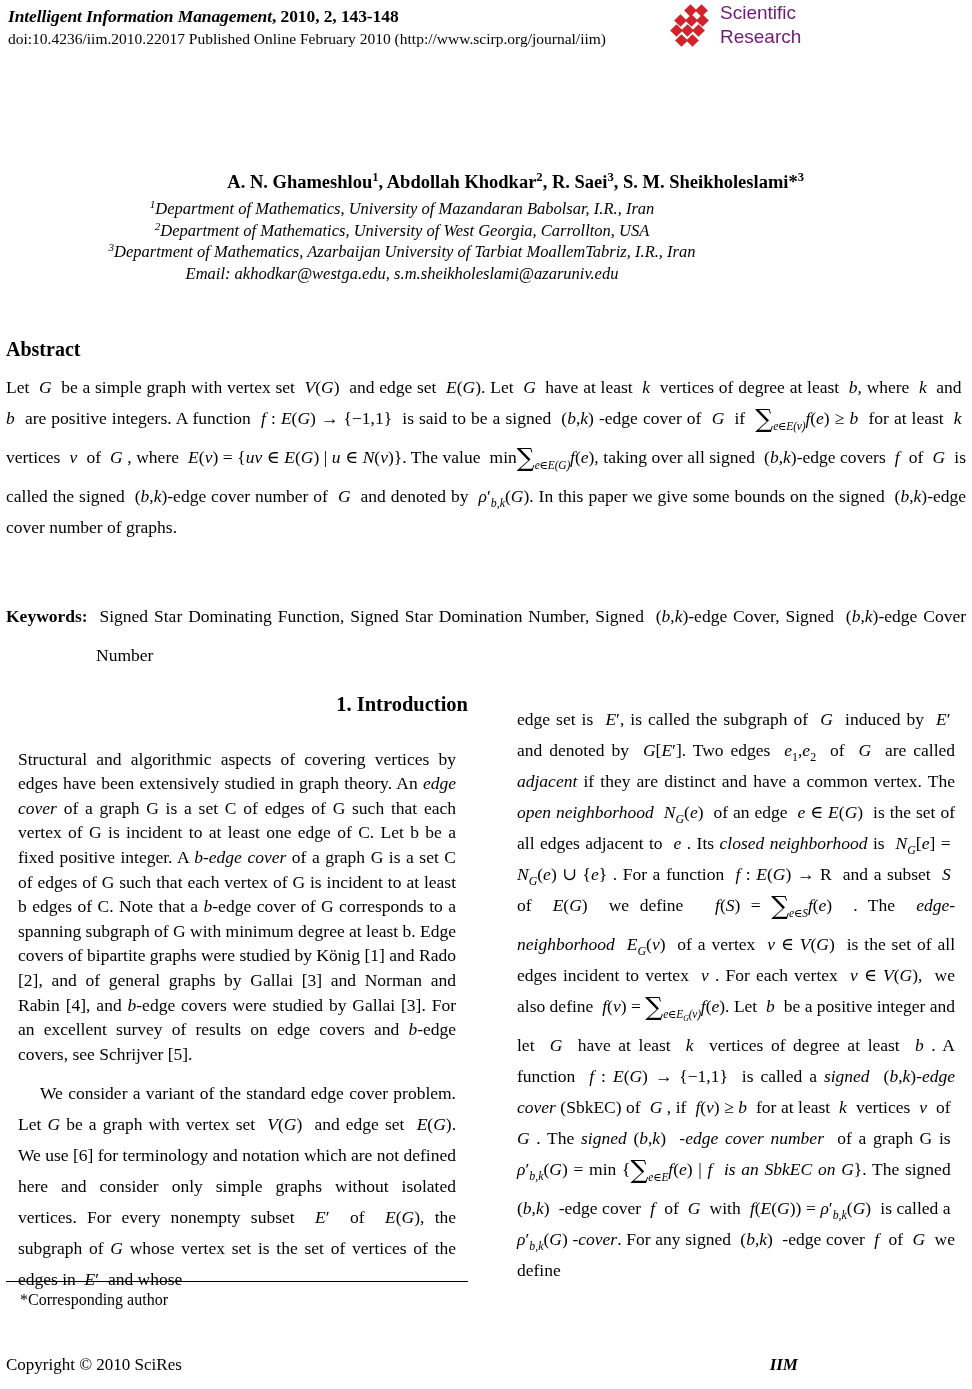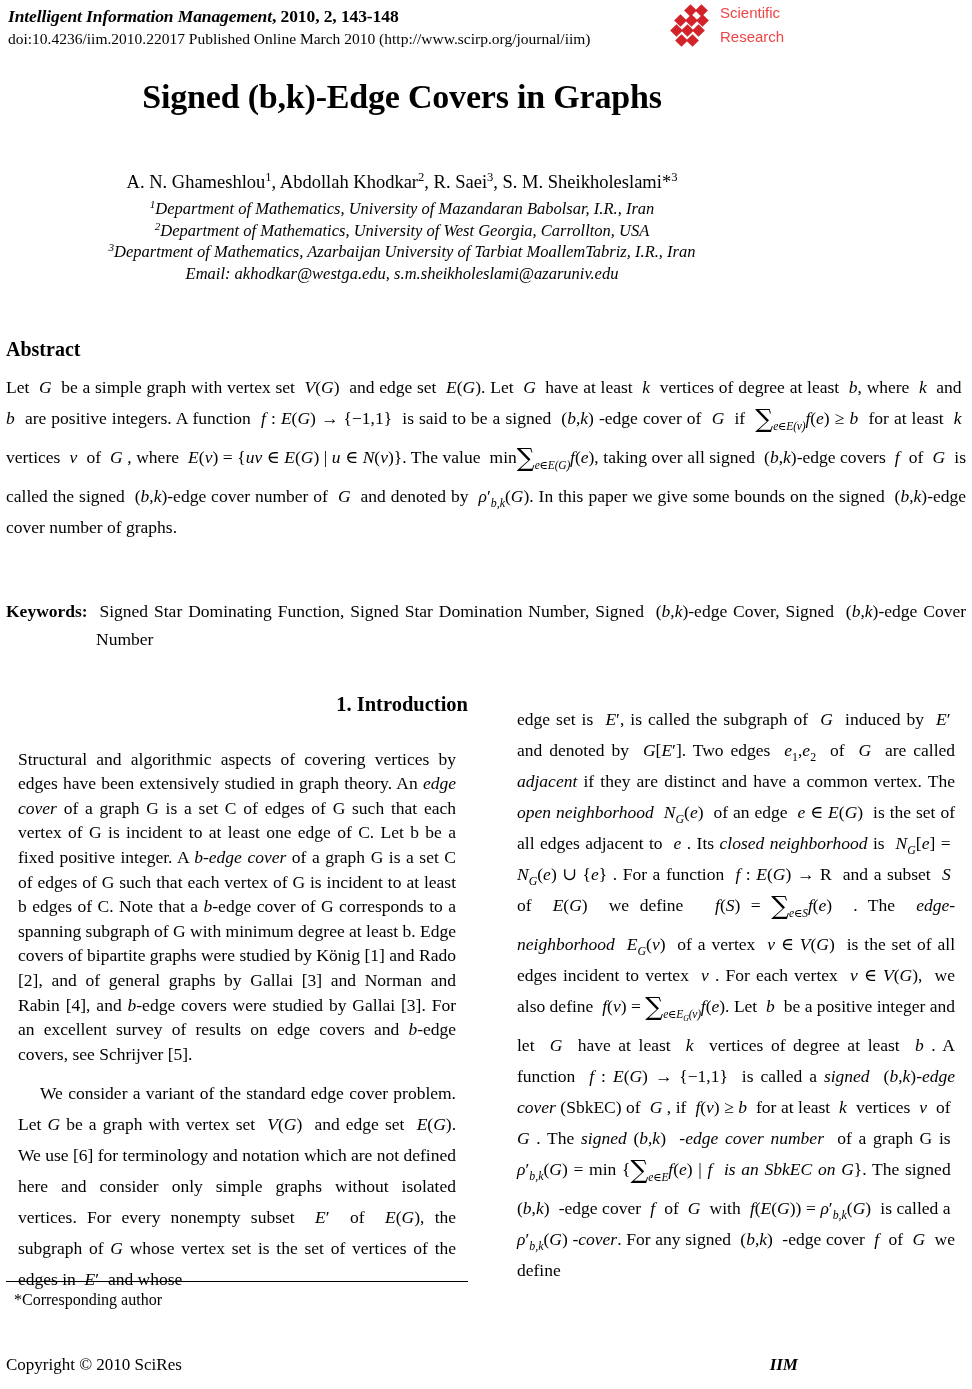--- a/index.html
+++ b/index.html
@@ -59,23 +59,23 @@
     left: 4px;
     top: 4px;
     width: 44px;
     height: 42px;
   }
   .logo-text {
     position: absolute;
     left: 52px;
     top: -1px;
     font-family: "Liberation Sans", "DejaVu Sans", sans-serif;
-    font-size: 15px;
+    font-size: 19px;
     line-height: 24px;
-    color: #ef4444;
+    color: #701a75;
   }
   .dia {
     position: absolute;
     width: 9px;
     height: 9px;
     background: #d2232a;
     transform: rotate(45deg);
   }
 
   
@@ -85,23 +85,23 @@
     top: 78px;
     text-align: center;
     font-size: 34px;
     font-weight: bold;
     letter-spacing: -0.2px;
   }
   .authors {
     position: absolute;
     left: 0; right: 0;
     top: 172px;
-    text-align: center;
+    text-align: right;
     font-size: 18.5px;
-    font-weight: normal;
+    font-weight: bold;
   }
   .affil {
     position: absolute;
     left: 0; right: 0;
     top: 198px;
     text-align: center;
     font-style: italic;
     font-size: 16.5px;
     line-height: 21.5px;
   }
@@ -125,21 +125,21 @@
     line-height: 31px;
     text-align: justify;
     text-justify: inter-word;
   }
   .keywords {
     position: absolute;
     left: 6px;
     top: 597px;
     width: 960px;
     font-size: 17.5px;
-    line-height: 28px;
+    line-height: 39px;
     text-align: justify;
   }
   .keywords .kw-label { font-weight: bold; }
   .keywords .kw-body {
     display: block;
     padding-left: 90px;
     text-indent: -90px;
   }
 
   
@@ -188,21 +188,21 @@
   
   .foot-rule {
     position: absolute;
     left: 6px;
     top: 1281px;
     width: 462px;
     border-top: 1.3px solid #000;
   }
   .footnote {
     position: absolute;
-    left: 14px;
+    left: 20px;
     top: 1291px;
     width: 462px;
     font-size: 16px;
   }
 
   
   .pagefoot-left {
     position: absolute;
     left: 6px;
     top: 1355px;
@@ -218,21 +218,21 @@
     text-align: right;
   }
 </style>
 </head>
 <body>
 
 <div class="page">
 
   <div class="runhead">
     <div class="runhead-line1"><span>Intelligent Information Management</span><span class="rh-plain">, 2010, 2, 143-148</span></div>
-    <div class="runhead-line2">doi:10.4236/iim.2010.22017 Published Online March 2010 (http://www.scirp.org/journal/iim)</div>
+    <div class="runhead-line2">doi:10.4236/iim.2010.22017 Published Online February 2010 (http://www.scirp.org/journal/iim)</div>
   </div>
 
   <div class="logo">
     <div class="logo-mark">
       <span class="dia" style="left:14px;  top:0px;"></span>
       <span class="dia" style="left:25px;  top:0px;"></span>
       <span class="dia" style="left:4px;   top:10px;"></span>
       <span class="dia" style="left:15px;  top:10px;"></span>
       <span class="dia" style="left:26px;  top:10px;"></span>
       <span class="dia" style="left:0px;   top:20px;"></span>
@@ -240,21 +240,20 @@
       <span class="dia" style="left:22px;  top:20px;"></span>
       <span class="dia" style="left:5px;   top:30px;"></span>
       <span class="dia" style="left:16px;  top:30px;"></span>
     </div>
     <div class="logo-text">
       <div>Scientific</div>
       <div>Research</div>
     </div>
   </div>
 
-  <div class="title">Signed (b,k)-Edge Covers in Graphs</div>
 
   <div class="authors">
     <span>A. N. Ghameshlou<sup>1</sup>, Abdollah Khodkar<sup>2</sup>, R. Saei<sup>3</sup>, S. M. Sheikholeslami*<sup>3</sup></span>
   </div>
 
   <div class="affil">
     <div><sup>1</sup><span>Department of Mathematics, University of Mazandaran Babolsar, I.R., Iran</span></div>
     <div><sup>2</sup><span>Department of Mathematics, University of West Georgia, Carrollton, USA</span></div>
     <div><sup>3</sup><span>Department of Mathematics, Azarbaijan University of Tarbiat MoallemTabriz, I.R., Iran</span></div>
     <div><span>Email</span>: <span>akhodkar@westga.edu, s.m.sheikholeslami@azaruniv.edu</span></div>

